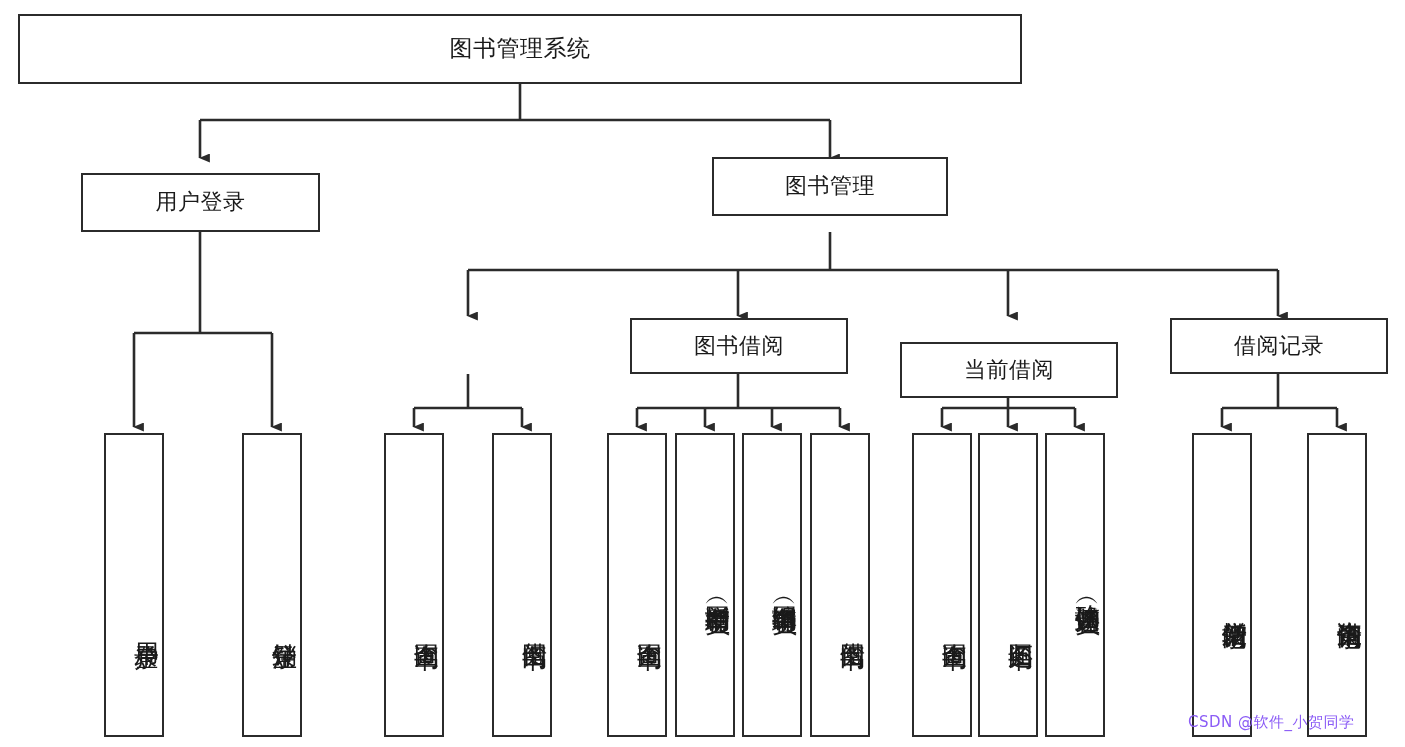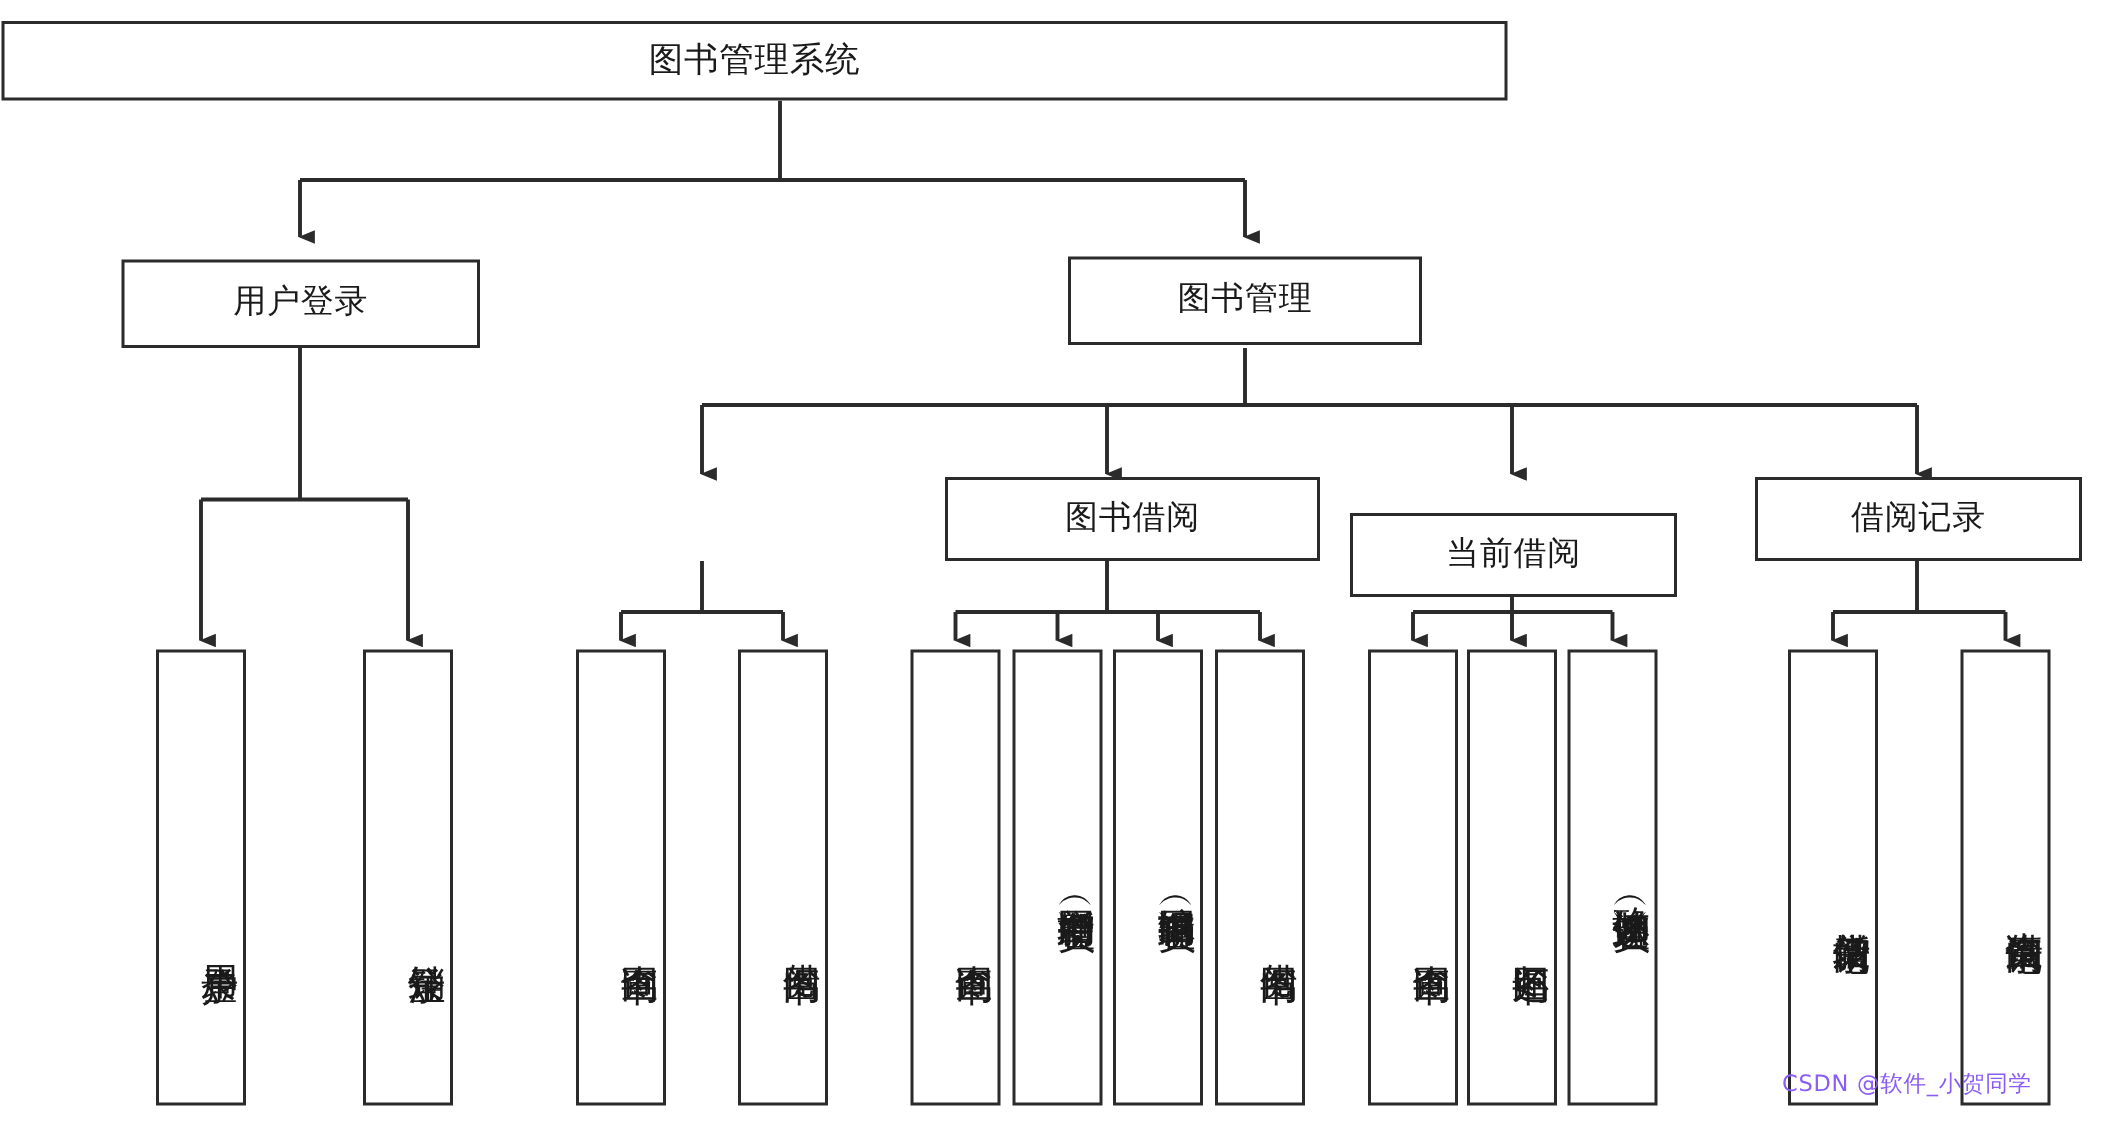--- a/index.html
+++ b/index.html
@@ -118,26 +118,26 @@
       <path d="M 1008 408 L 1008 427" marker-end="url(#arrow)"></path>
       <path d="M 1075 408 L 1075 427" marker-end="url(#arrow)"></path>
 
       <path d="M 1278 374 L 1278 408"></path>
       <path d="M 1222 408 L 1337 408"></path>
       <path d="M 1222 408 L 1222 427" marker-end="url(#arrow)"></path>
       <path d="M 1337 408 L 1337 427" marker-end="url(#arrow)"></path>
     </g>
   </svg>
 
-  <div class="node node-h node-root" style="left:1px; top:14px; width:1004px; height:53px;text-align:center;">图书管理系统</div>
+  <div class="node node-h node-root" style="left:18px; top:14px; width:1004px; height:70px;text-align:center;">图书管理系统</div>
 
   <div class="node node-h" style="left:81px; top:173px; width:239px; height:59px;">用户登录</div>
-  <div class="node node-h" style="left:712px; top:171px; width:236px; height:59px;">图书管理</div>
+  <div class="node node-h" style="left:712px; top:157px; width:236px; height:59px;">图书管理</div>
 
-  <div class="node node-h" style="left:630px; top:318px; width:250px; height:56px;">图书借阅</div>
+  <div class="node node-h" style="left:630px; top:318px; width:218px; height:56px;">图书借阅</div>
   <div class="node node-h" style="left:900px; top:318px; width:218px; height:56px;margin-top:24px;">当前借阅</div>
   <div class="node node-h" style="left:1170px; top:318px; width:218px; height:56px;">借阅记录</div>
 
   <div class="node node-v" style="left:104px; top:433px; width:60px; height:304px; padding-top:80px;">用户登录</div>
   <div class="node node-v" style="left:242px; top:433px; width:60px; height:304px; padding-top:80px;">注销登录</div>
 
   <div class="node node-v" style="left:384px; top:433px; width:60px; height:304px; padding-top:80px;">查询图书</div>
   <div class="node node-v" style="left:492px; top:433px; width:60px; height:304px; padding-top:80px;">借阅图书</div>
 
   <div class="node node-v" style="left:607px; top:433px; width:60px; height:304px; padding-top:80px;">查询图书</div>

